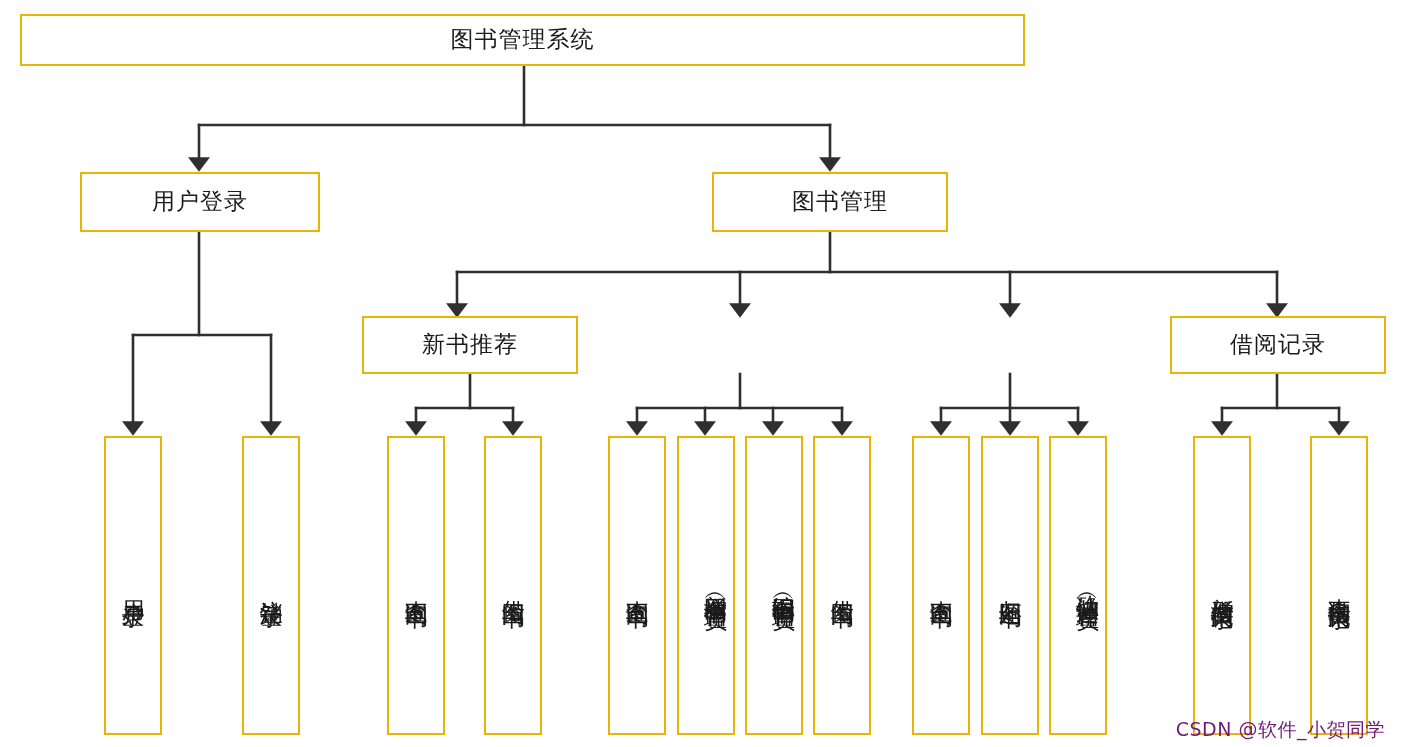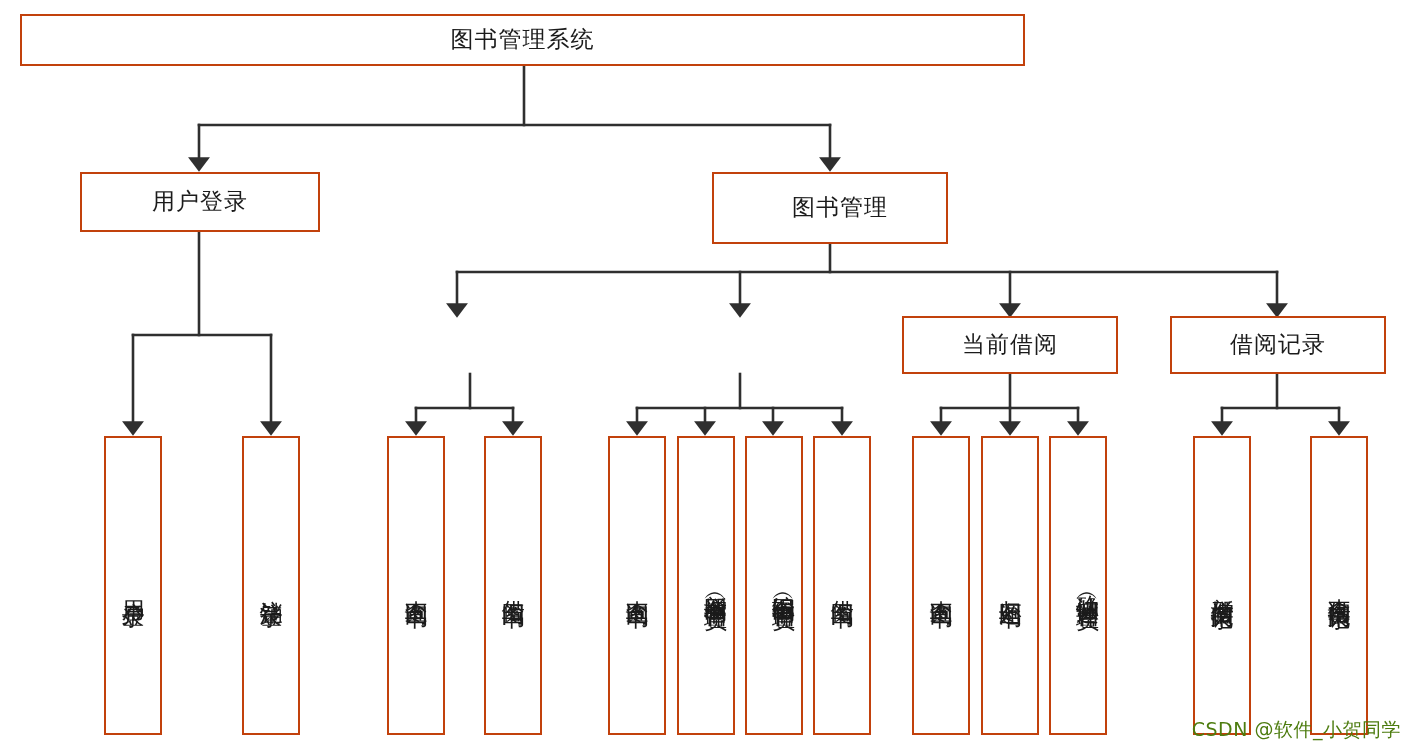--- a/index.html
+++ b/index.html
@@ -25,21 +25,21 @@
     left: 0;
     top: 0;
     width: 1405px;
     height: 747px;
     pointer-events: none;
   }
   .node {
     position: absolute;
     box-sizing: border-box;
     background: #ffffff;
-    border: 2px solid #c2410c;
+    border: 2px solid #eab308;
     display: flex;
     align-items: center;
     justify-content: center;
     color: #1b1b1b;
   }
   .node.horizontal {
     font-size: 23px;
     letter-spacing: 1px;
     line-height: 1.1;
   }
@@ -56,24 +56,24 @@
   }
   .node.vertical.centered {
     align-items: center;
   }
   .node-label {
     display: block;
     white-space: pre-line;
   }
   #watermark {
     position: absolute;
-    right: 4px;
+    right: 20px;
     bottom: 4px;
     font-size: 19px;
-    color: #4d7c0f;
+    color: #701a75;
     letter-spacing: 0.5px;
     white-space: nowrap;
   }
 </style>
 </head>
 <body>
 
 <div id="diagram-root">
 
   <svg id="edge-layer" viewBox="0 0 1405 747" width="1405" height="747" xmlns="http://www.w3.org/2000/svg">
@@ -126,26 +126,26 @@
     </g>
   </svg>
 
   <div class="node horizontal" style="left:20px; top:14px; width:1005px; height:52px;">
     <span class="node-label">图书管理系统</span>
   </div>
 
   <div class="node horizontal" style="left:80px; top:172px; width:240px; height:60px;">
     <span class="node-label">用户登录</span>
   </div>
-  <div class="node horizontal" style="left:712px; top:172px; width:236px; height:72px;padding-left:20px;">
+  <div class="node horizontal" style="left:712px; top:172px; width:236px; height:60px;padding-left:20px;">
     <span class="node-label">图书管理</span>
   </div>
 
-  <div class="node horizontal" style="left:902px; top:316px; width:216px; height:58px;">
-    <span class="node-label">当前借阅</span>
+  <div class="node horizontal" style="left:362px; top:316px; width:216px; height:58px;">
+    <span class="node-label">新书推荐</span>
   </div>
   <div class="node horizontal" style="left:1170px; top:316px; width:216px; height:58px;text-align:center;">
     <span class="node-label">借阅记录</span>
   </div>
 
   <div class="node vertical centered" style="left:104px; top:436px; width:58px; height:299px;">
     <span class="node-label">用户登录</span>
   </div>
   <div class="node vertical centered" style="left:242px; top:436px; width:58px; height:299px;">
     <span class="node-label">注销登录</span>

